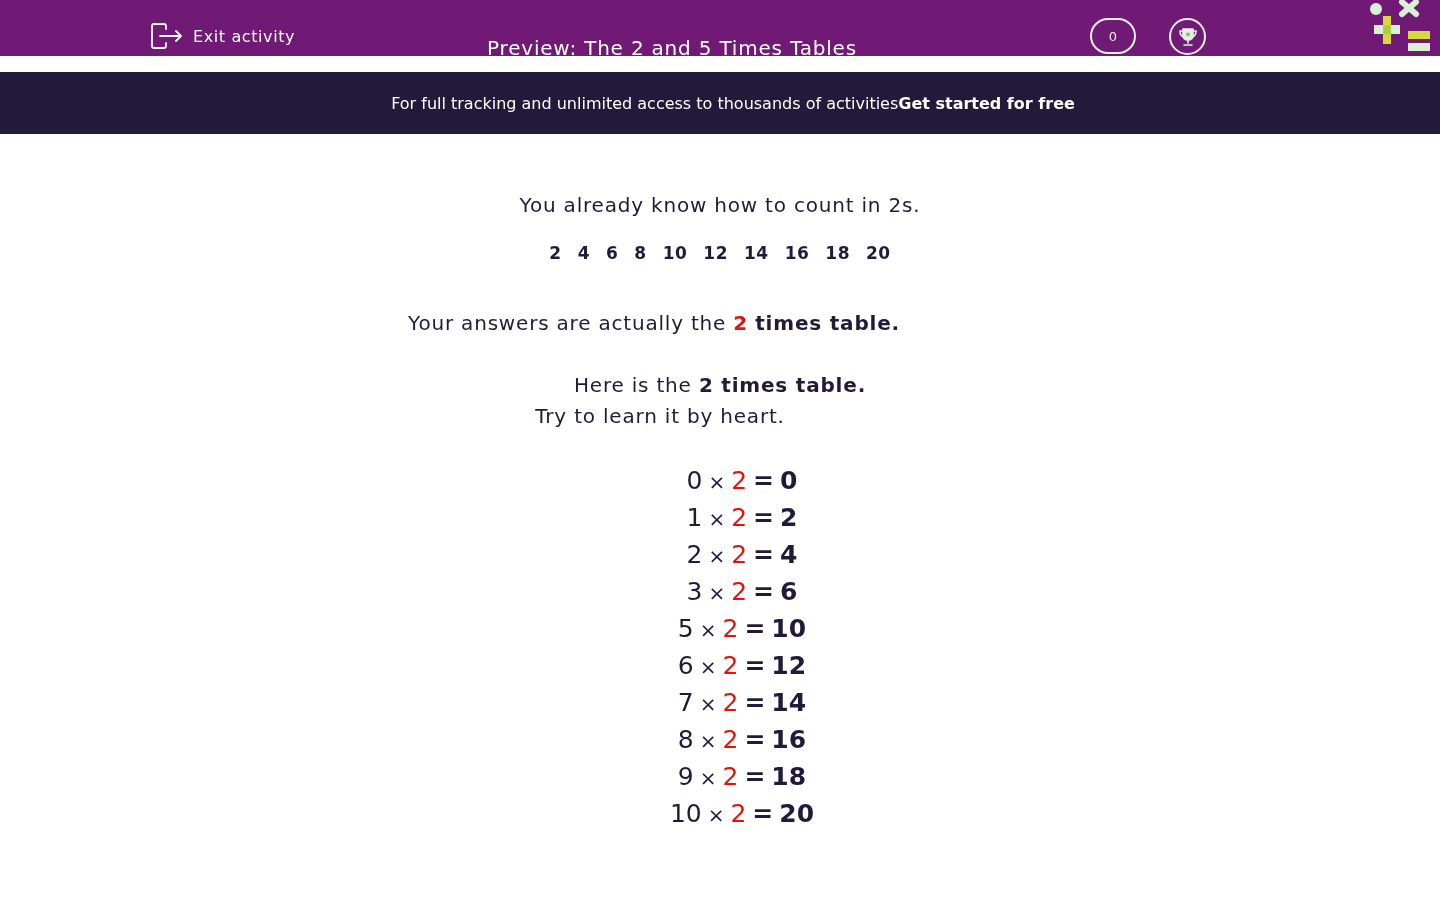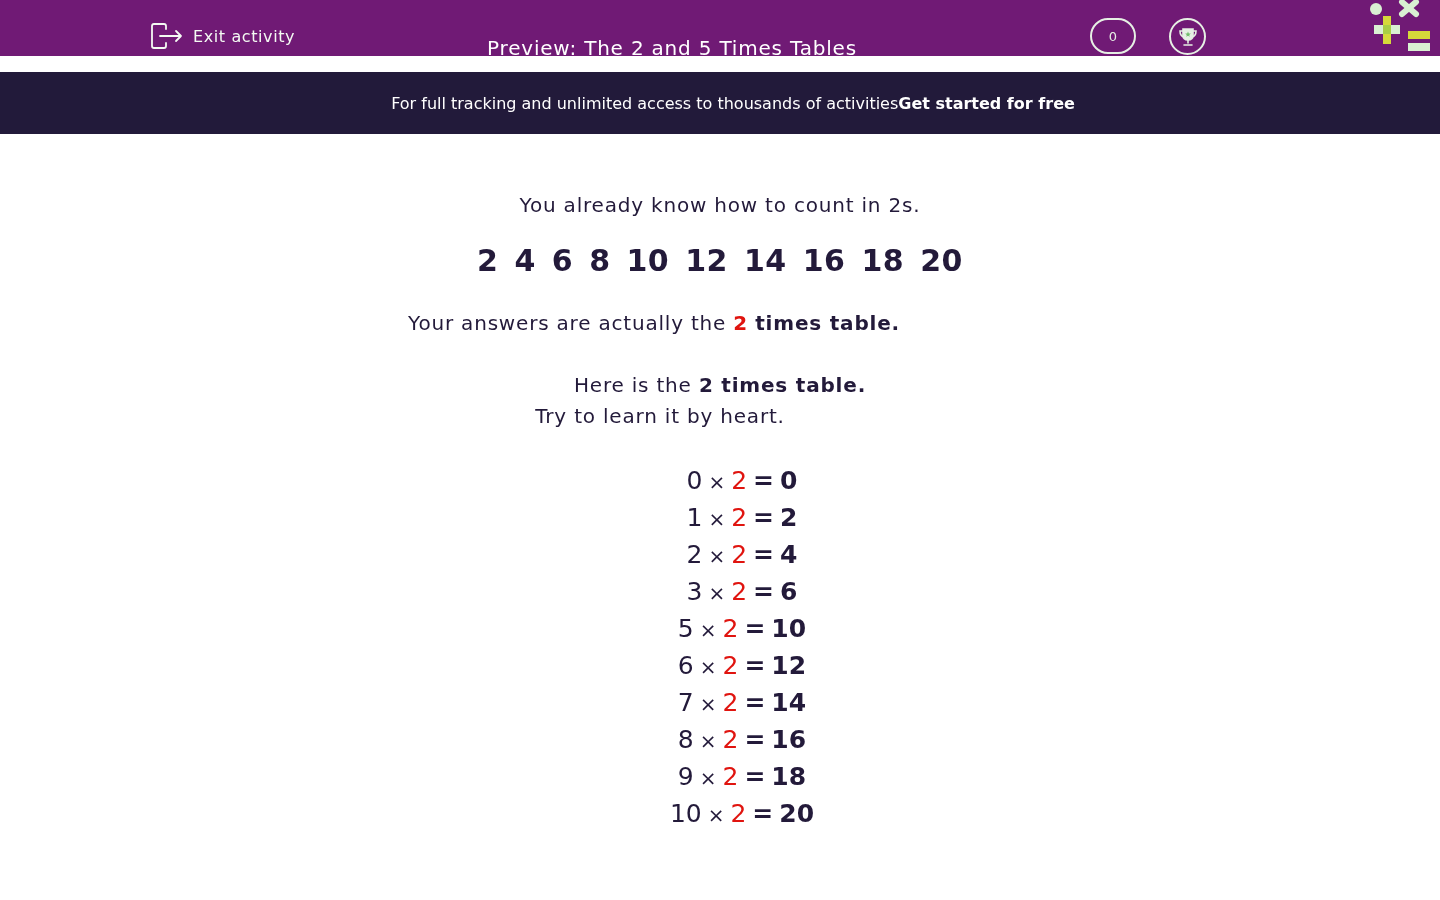--- a/index.html
+++ b/index.html
@@ -38,21 +38,21 @@
     background: #221a3a; color: #ffffff;
     display: flex; align-items: center; justify-content: center;
     font-size: 16px;
     padding-left: 26px;
   }
   .banner .cta { font-weight: bold; cursor: pointer; }
 
   .content { position: absolute; left: 0; top: 134px; width: 1440px; text-align: center; }
   .line { font-size: 20px; letter-spacing: 0.8px; color: #231a3a; }
   .intro { position: absolute; left: 0; width: 1440px; top: 47px; margin-top: 12px; }
-  .seq { position: absolute; left: 0; width: 1440px; top: 109px; font-size: 30px; font-weight: bold; letter-spacing: 0.5px; }
+  .seq { position: absolute; left: 0; width: 1440px; top: 109px; font-size: 17px; font-weight: bold; letter-spacing: 0.5px; }
   .seq span { display: inline-block; margin: 0 8px; }
   .answers { position: absolute; left: 0; width: 1308px; top: 177px; }
   .here { position: absolute; left: 0; width: 1440px; top: 239px; }
   .learn { position: absolute; left: 0; width: 1320px; top: 270px; }
   b { font-weight: bold; }
   .red { color: #e0140f; }
   .table { position: absolute; left: 0; width: 1440px; top: 332px; }
   .row { height: 37px; font-size: 25px; line-height: 30px; padding-left: 44px; }
   .row .op { font-size: 20px; margin: 0 6px; }
   .row .eq { margin: 0 6px; font-weight: bold; }

